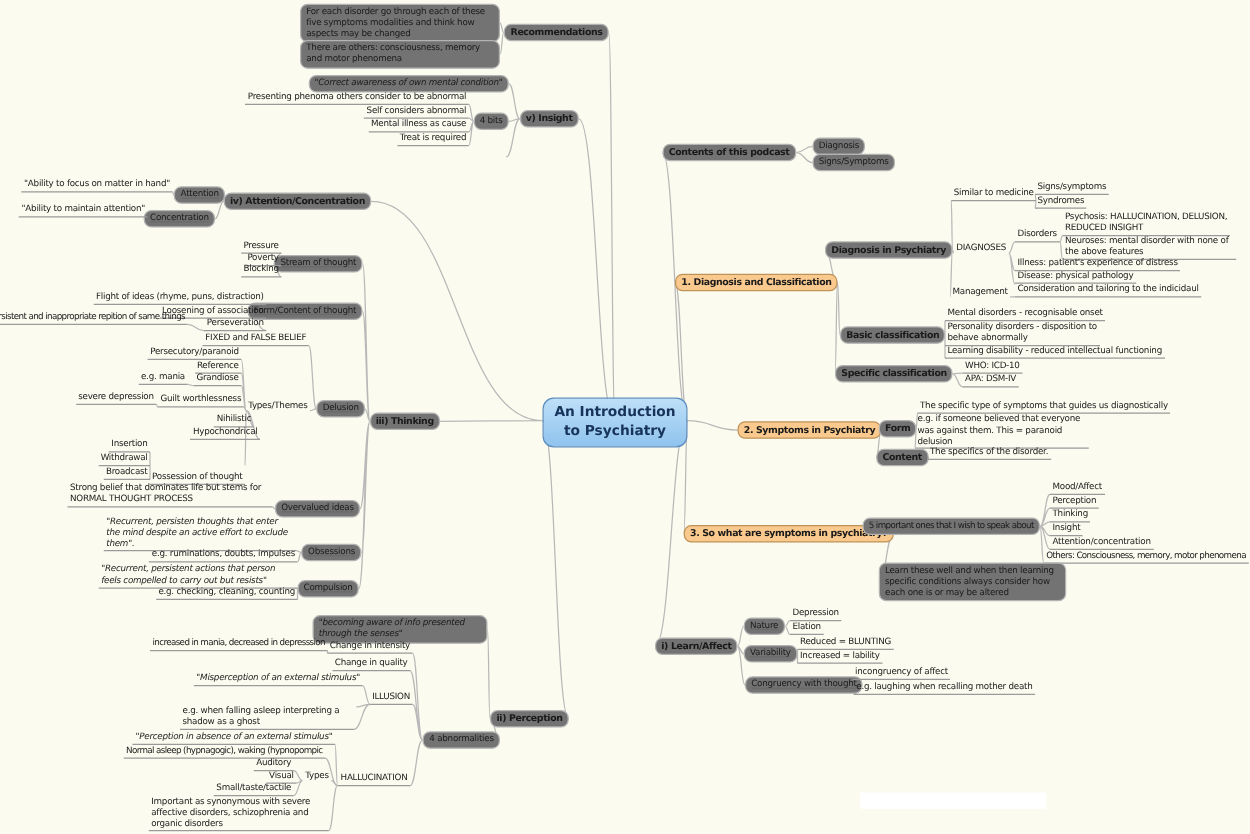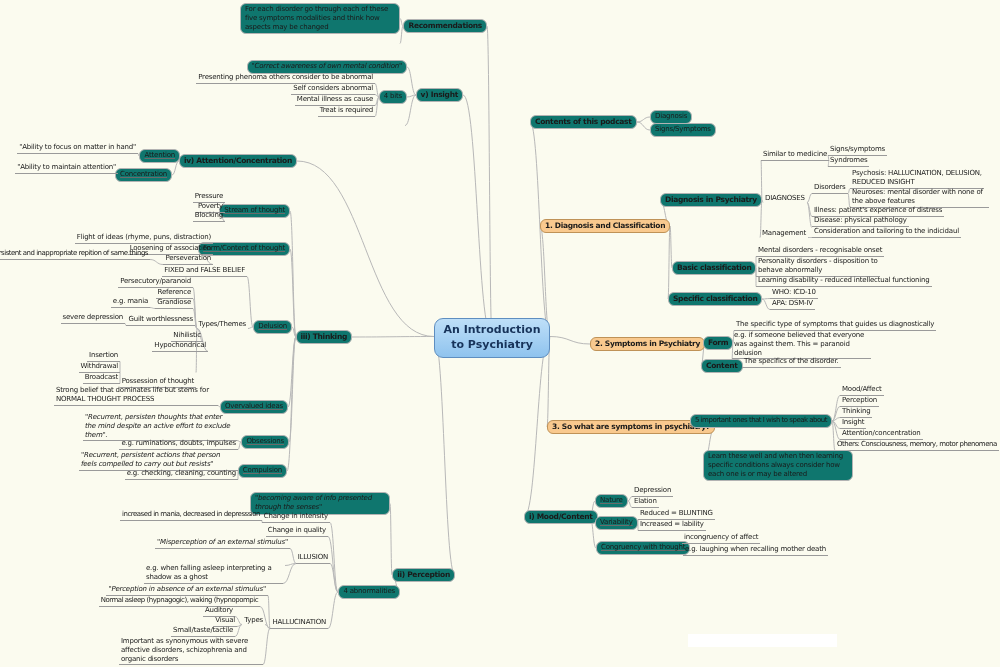--- a/index.html
+++ b/index.html
@@ -1,21 +1,21 @@
 <!DOCTYPE html>
 <html><head>
 <meta charset="utf-8">
 <style>
   html,body{margin:0;padding:0;background:#fbfbef;}
   .map{position:relative;width:1000px;height:667px;background:#fbfbef;font-family:"DejaVu Sans",sans-serif;overflow:hidden;}
   .edges{position:absolute;left:0;top:0;pointer-events:none;}
   .n{position:absolute;font-size:7px;line-height:1.25;color:#1a1a1a;white-space:nowrap;letter-spacing:-0.2px;cursor:default;}
   .leaf{border-bottom:1px solid #9a9a9a;padding:0 2px 1px 2px;}
   .plain{padding:0 2px;}
-  .bubble{background:#0f766e;border:1px solid #b3b3b3;border-radius:6px;padding:1px 4px 2px 4px;}
+  .bubble{background:#737373;border:1px solid #b3b3b3;border-radius:6px;padding:1px 4px 2px 4px;}
   .u{text-decoration:underline;text-decoration-color:#6a6a6a;}
   .b{font-weight:bold;font-size:7.5px;letter-spacing:-0.3px;}
   .i{font-style:italic;}
   .ml{white-space:normal;}
   .tight{letter-spacing:-0.5px;}
   .orange{background:#f9c98e;border-color:#bf9257;}
   .rootnode{background:linear-gradient(180deg,#bedff8,#8fc3ee);border:1px solid #5e8ec0;border-radius:9px;font-weight:bold;font-size:11px;letter-spacing:0;color:#17335a;text-align:center;white-space:normal;padding:4px 2px;line-height:1.35;}
   .blank{background:#ffffff;}
 </style>
 </head>
@@ -23,20 +23,21 @@
 
 <div class="map">
   <svg id="edgesvg" class="edges" width="1000" height="667" viewBox="0 0 1000 667">
       <path d="M492,336.5 C489.5,336.5 489.5,26 487,26 M403,26 C401.5,26 401.5,18.5 400,18.5 M403,26 C401.5,26 401.5,43.5 400,43.5 M492,336.5 C477.5,336.5 477.5,95 463,95 M416,95 C411.5,95 411.5,67 407,67 M416,95 C411.5,95 411.5,97 407,97 M379,97 C377,97 377,83.5 375,83.5 M379,97 C377,97 377,94.5 375,94.5 M379,97 C377,97 377,105.5 375,105.5 M379,97 C377,97 377,116.5 375,116.5 M416,95 C410.5,95 410.5,125.5 405,125.5 M434,336.5 C365.5,336.5 365.5,161 297,161 M179,161 C179.5,161 179.5,156 180,156 M139,156 C138.5,156 138.5,153.5 138,153.5 M179,161 C175.5,161 175.5,175 172,175 M115,175 C116.5,175 116.5,173.5 118,173.5 M434,336.5 C393,336.5 393,337 352,337 M296,337 C293,337 293,211 290,211 M219,211 C222,211 222,202.5 225,202.5 M219,211 C222,211 222,212.5 225,212.5 M219,211 C222,211 222,221.5 225,221.5 M296,337 C293,337 293,249 290,249 M198,249 C205.5,249 205.5,243.5 213,243.5 M198,249 C205.5,249 205.5,254.5 213,254.5 M198,249 C205.5,249 205.5,264.5 213,264.5 M163,264.5 C156.5,264.5 156.5,259.5 150,259.5 M296,337 C294,337 294,327 292,327 M253,327 C250,327 250,276.5 247,276.5 M253,327 C250.5,327 250.5,328.5 248,328.5 M197,328.5 C195,328.5 195,287.5 193,287.5 M197,328.5 C195,328.5 195,298.5 193,298.5 M197,328.5 C195,328.5 195,308.5 193,308.5 M155,308.5 C152.5,308.5 152.5,307.5 150,307.5 M197,328.5 C196,328.5 196,325.5 195,325.5 M126,325.5 C125.5,325.5 125.5,323.5 125,323.5 M197,328.5 C200,328.5 200,341.5 203,341.5 M197,328.5 C202.5,328.5 202.5,351.5 208,351.5 M197,328.5 C196.5,328.5 196.5,372.5 196,372.5 M120,372.5 C120,372.5 120,361.5 120,361.5 M120,372.5 C120,372.5 120,372.5 120,372.5 M120,372.5 C120,372.5 120,383.5 120,383.5 M296,337 C292,337 292,407 288,407 M220,407 C219,407 219,405.5 218,405.5 M296,337 C292.5,337 292.5,442 289,442 M241,442 C239,442 239,440.5 237,440.5 M241,442 C239.5,442 239.5,449.5 238,449.5 M296,337 C291.5,337 291.5,471 287,471 M238,471 C238,471 238,470.5 238,470.5 M238,471 C238,471 238,479.5 238,479.5 M434,336.5 C444.5,336.5 444.5,575 455,575 M392,575 C391,575 391,503.5 390,503.5 M392,575 C396,575 396,592 400,592 M338,592 C334,592 334,522.5 330,522.5 M262,522.5 C262,522.5 262,520.5 262,520.5 M338,592 C333,592 333,536.5 328,536.5 M338,592 C334,592 334,563.5 330,563.5 M296,563.5 C293,563.5 293,548.5 290,548.5 M296,563.5 C290.5,563.5 290.5,565.5 285,565.5 M296,563.5 C289.5,563.5 289.5,583.5 283,583.5 M338,592 C333,592 333,628.5 328,628.5 M270,628.5 C269,628.5 269,595.5 268,595.5 M270,628.5 C265,628.5 265,606.5 260,606.5 M270,628.5 C267.5,628.5 267.5,624.5 265,624.5 M242,624.5 C238.5,624.5 238.5,616.5 235,616.5 M242,624.5 C239.5,624.5 239.5,626.5 237,626.5 M242,624.5 C238.5,624.5 238.5,636.5 235,636.5 M270,628.5 C266.5,628.5 266.5,664.5 263,664.5 M550,336.5 C540,336.5 540,122 530,122 M637,122 C643.5,122 643.5,117 650,117 M637,122 C643.5,122 643.5,130 650,130 M550,336.5 C545,336.5 545,226 540,226 M670,226 C665,226 665,200 660,200 M762,200 C761.5,200 761.5,160.5 761,160.5 M829,160.5 C828.5,160.5 828.5,155.5 828,155.5 M829,160.5 C828.5,160.5 828.5,166.5 828,166.5 M762,200 C762.5,200 762.5,202.5 763,202.5 M807,202.5 C809.5,202.5 809.5,193.5 812,193.5 M848,193.5 C849,193.5 849,188.5 850,188.5 M848,193.5 C849,193.5 849,207.5 850,207.5 M807,202.5 C809.5,202.5 809.5,216.5 812,216.5 M807,202.5 C809.5,202.5 809.5,227.5 812,227.5 M762,200 C761,200 761,237.5 760,237.5 M808,237.5 C810,237.5 810,237.5 812,237.5 M670,226 C671,226 671,268 672,268 M756,268 C756,268 756,256.5 756,256.5 M756,268 C756,268 756,276.5 756,276.5 M756,268 C756,268 756,286.5 756,286.5 M670,226 C669,226 669,299 668,299 M762,299 C766,299 766,298.5 770,298.5 M762,299 C766,299 766,309.5 770,309.5 M550,336.5 C570,336.5 570,344 590,344 M705,344 C704,344 704,343 703,343 M733,343 C733.5,343 733.5,330.5 734,330.5 M733,343 C732.5,343 732.5,358.5 732,358.5 M705,344 C703,344 703,366 701,366 M743,366 C742.5,366 742.5,367.5 742,367.5 M550,336.5 C548.5,336.5 548.5,427 547,427 M715,427 C702.5,427 702.5,421 690,421 M832,421 C836,421 836,395.5 840,395.5 M832,421 C836,421 836,406.5 840,406.5 M832,421 C836,421 836,417.5 840,417.5 M832,421 C836,421 836,428.5 840,428.5 M832,421 C836,421 836,439.5 840,439.5 M832,421 C833.5,421 833.5,450.5 835,450.5 M715,427 C709,427 709,465.5 703,465.5 M550,336.5 C537,336.5 537,517 524,517 M590,517 C592.5,517 592.5,501 595,501 M628,501 C630,501 630,496.5 632,496.5 M628,501 C630,501 630,507.5 632,507.5 M590,517 C592.5,517 592.5,523 595,523 M638,523 C638,523 638,519.5 638,519.5 M638,523 C638,523 638,530.5 638,530.5 M590,517 C593,517 593,548 596,548 M690,548 C686,548 686,543.5 682,543.5 M690,548 C686.5,548 686.5,555.5 683,555.5 " fill="none" stroke="#b8b8b8" stroke-width="1"></path>
     </svg>
 
   <div id="n_root" class="n rootnode" style="left:434px;top:318px;width:110px;">An Introduction to Psychiatry</div>
 
   <div id="n_rec" class="n bubble b" style="right:513px;top:19px;">Recommendations</div>
   <div id="n_rec1" class="n bubble ml" style="right:600px;top:3px;width:150px;">For each disorder go through each of these five symptoms modalities and think how aspects may be changed</div>
+  <div id="n_rec2" class="n bubble ml" style="right:600px;top:32px;width:150px;">There are others: consciousness, memory and motor phenomena</div>
 
   <div id="n_ins" class="n bubble b" style="right:537px;top:88px;">v) Insight</div>
   <div id="n_ins_q" class="n bubble i" style="right:593px;top:60px;">"Correct awareness of own mental condition"</div>
   <div id="n_ins_bits" class="n bubble" style="right:593px;top:90px;">4 bits</div>
   <div id="n_ins_b1" class="n leaf" style="right:625px;top:73px;">Presenting phenoma others consider to be abnormal</div>
   <div id="n_ins_b2" class="n leaf" style="right:625px;top:84px;">Self considers abnormal</div>
   <div id="n_ins_b3" class="n leaf" style="right:625px;top:95px;">Mental illness as cause</div>
   <div id="n_ins_b4" class="n leaf" style="right:625px;top:106px;">Treat is required</div>
 
   <div id="n_att" class="n bubble b" style="right:703px;top:154px;">iv) Attention/Concentration</div>
@@ -132,21 +133,21 @@
   <div id="n_what" class="n bubble b orange" style="left:547px;top:420px;">3. So what are symptoms in psychiatry?</div>
   <div id="n_five" class="n bubble tight" style="left:690px;top:414px;">5 important ones that I wish to speak about</div>
   <div id="n_five_1" class="n leaf" style="left:840px;top:385px;">Mood/Affect</div>
   <div id="n_five_2" class="n leaf" style="left:840px;top:396px;">Perception</div>
   <div id="n_five_3" class="n leaf" style="left:840px;top:407px;">Thinking</div>
   <div id="n_five_4" class="n leaf" style="left:840px;top:418px;">Insight</div>
   <div id="n_five_5" class="n leaf" style="left:840px;top:429px;">Attention/concentration</div>
   <div id="n_five_6" class="n leaf tight" style="left:835px;top:440px;">Others: Consciousness, memory, motor phenomena</div>
   <div id="n_learn" class="n bubble ml" style="left:703px;top:450px;width:140px;">Learn these well and when then learning specific conditions always consider how each one is or may be altered</div>
 
-  <div id="n_mood" class="n bubble b" style="left:524px;top:510px;">i) Mood/Content</div>
+  <div id="n_mood" class="n bubble b" style="left:524px;top:510px;">i) Learn/Affect</div>
   <div id="n_nature" class="n bubble u" style="left:595px;top:494px;">Nature</div>
   <div id="n_nat_dep" class="n leaf" style="left:632px;top:486px;">Depression</div>
   <div id="n_nat_ela" class="n leaf" style="left:632px;top:497px;">Elation</div>
   <div id="n_varb" class="n bubble u" style="left:595px;top:516px;">Variability</div>
   <div id="n_var_red" class="n leaf" style="left:638px;top:509px;">Reduced = BLUNTING</div>
   <div id="n_var_inc" class="n leaf" style="left:638px;top:520px;">Increased = lability</div>
   <div id="n_cong" class="n bubble u" style="left:596px;top:541px;">Congruency with thought</div>
   <div id="n_cong_1" class="n leaf" style="left:682px;top:533px;">incongruency of affect</div>
   <div id="n_cong_2" class="n leaf" style="left:683px;top:545px;">e.g. laughing when recalling mother death</div>
 

